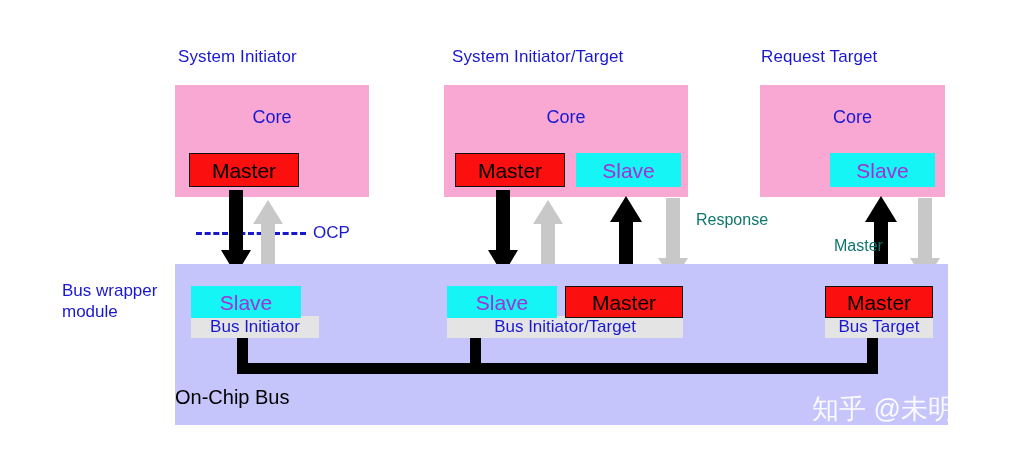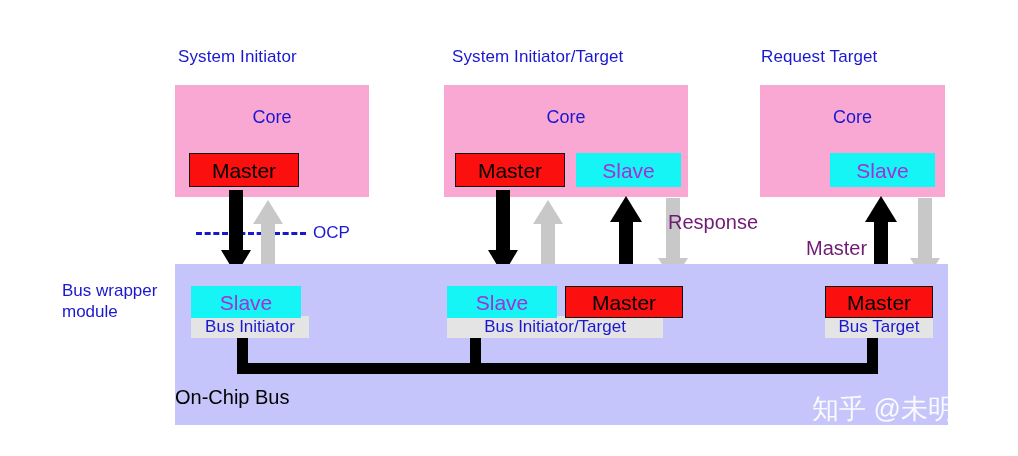--- a/index.html
+++ b/index.html
@@ -120,23 +120,24 @@
     color: #1a18cf;
     font-size: 86px;
     font-family: "Liberation Serif", serif;
     line-height: 1;
     font-weight: 700;
   }
 
   
   .flow-note {
     position: absolute;
-    color: #701a75;
-    font-size: 20px;
+    color: #0f766e;
+    font-size: 16px;
     white-space: nowrap;
+    margin-left: 28px;
   }
 
   
   #watermark {
     position: absolute;
     color: #ffffff;
     font-size: 27px;
     white-space: nowrap;
     opacity: .92;
   }
@@ -229,24 +230,24 @@
   <div class="flow-note" style="left:806px; top:237px;">Master</div>
 
   <div id="wrapper-label" style="left:62px; top:280px; width:115px;">
     <div>Bus wrapper</div>
     <div>module</div>
   </div>
   <div id="brace" style="left:174px; top:262px;">{</div>
 
   <div id="bus-panel" class="abs" style="left:175px; top:264px; width:773px; height:161px;">
 
-    <div class="bus-sub-label" style="left:16px; top:52px; width:118px; height:22px;">Bus Initiator</div>
+    <div class="bus-sub-label" style="left:16px; top:52px; width:128px; height:22px;">Bus Initiator</div>
     <div class="chip slave" style="left:16px; top:22px; width:110px; height:32px;">Slave</div>
 
-    <div class="bus-sub-label" style="left:272px; top:52px; width:216px; height:22px;">Bus Initiator/Target</div>
+    <div class="bus-sub-label" style="left:272px; top:52px; width:236px; height:22px;">Bus Initiator/Target</div>
     <div class="chip slave" style="left:272px; top:22px; width:110px; height:32px;">Slave</div>
     <div class="chip master" style="left:390px; top:22px; width:118px; height:32px;">Master</div>
 
     <div class="bus-sub-label" style="left:650px; top:52px; width:108px; height:22px;">Bus Target</div>
     <div class="chip master" style="left:650px; top:22px; width:108px; height:32px;">Master</div>
 
     <div class="wire" style="left:62px; top:99px; width:641px; height:11px;"></div>
 
     <div class="wire" style="left:62px; top:74px; width:11px; height:30px;"></div>
     <div class="wire" style="left:295px; top:74px; width:11px; height:30px;"></div>

